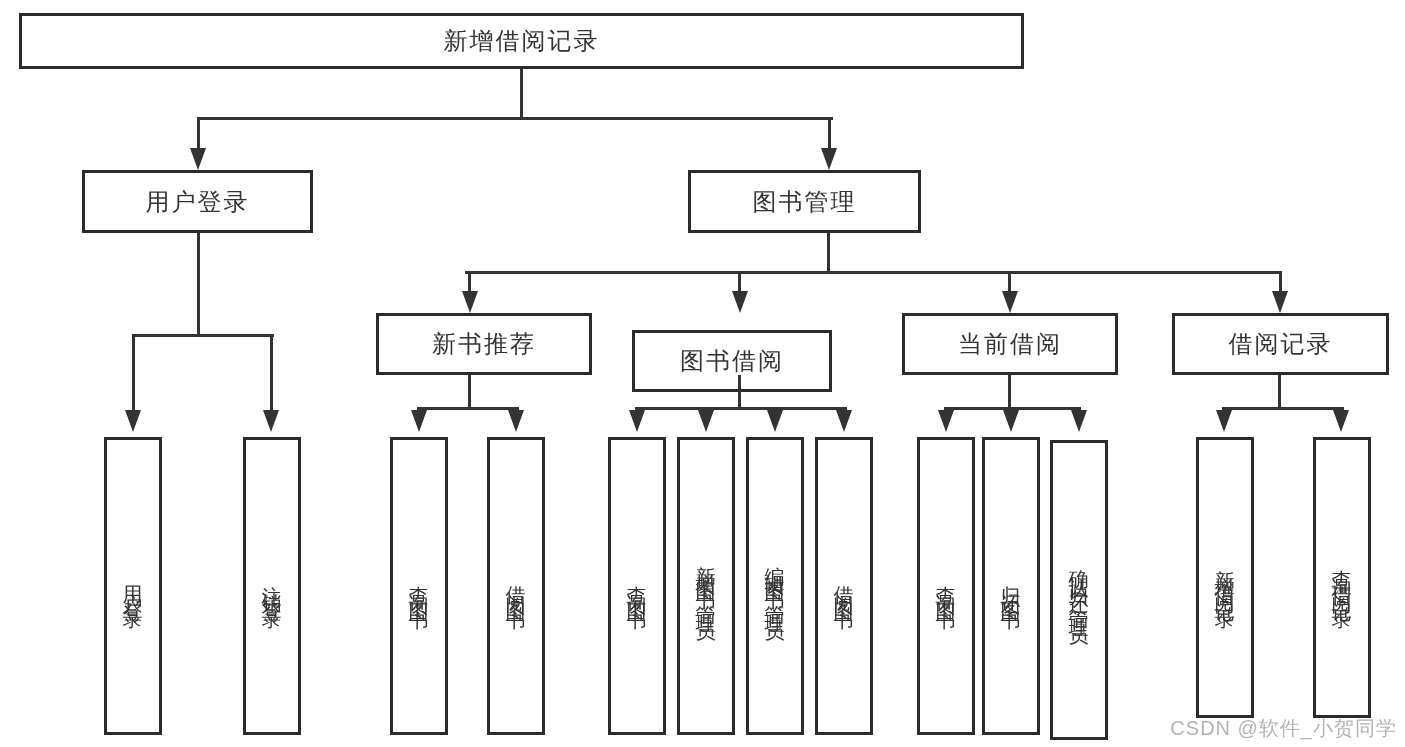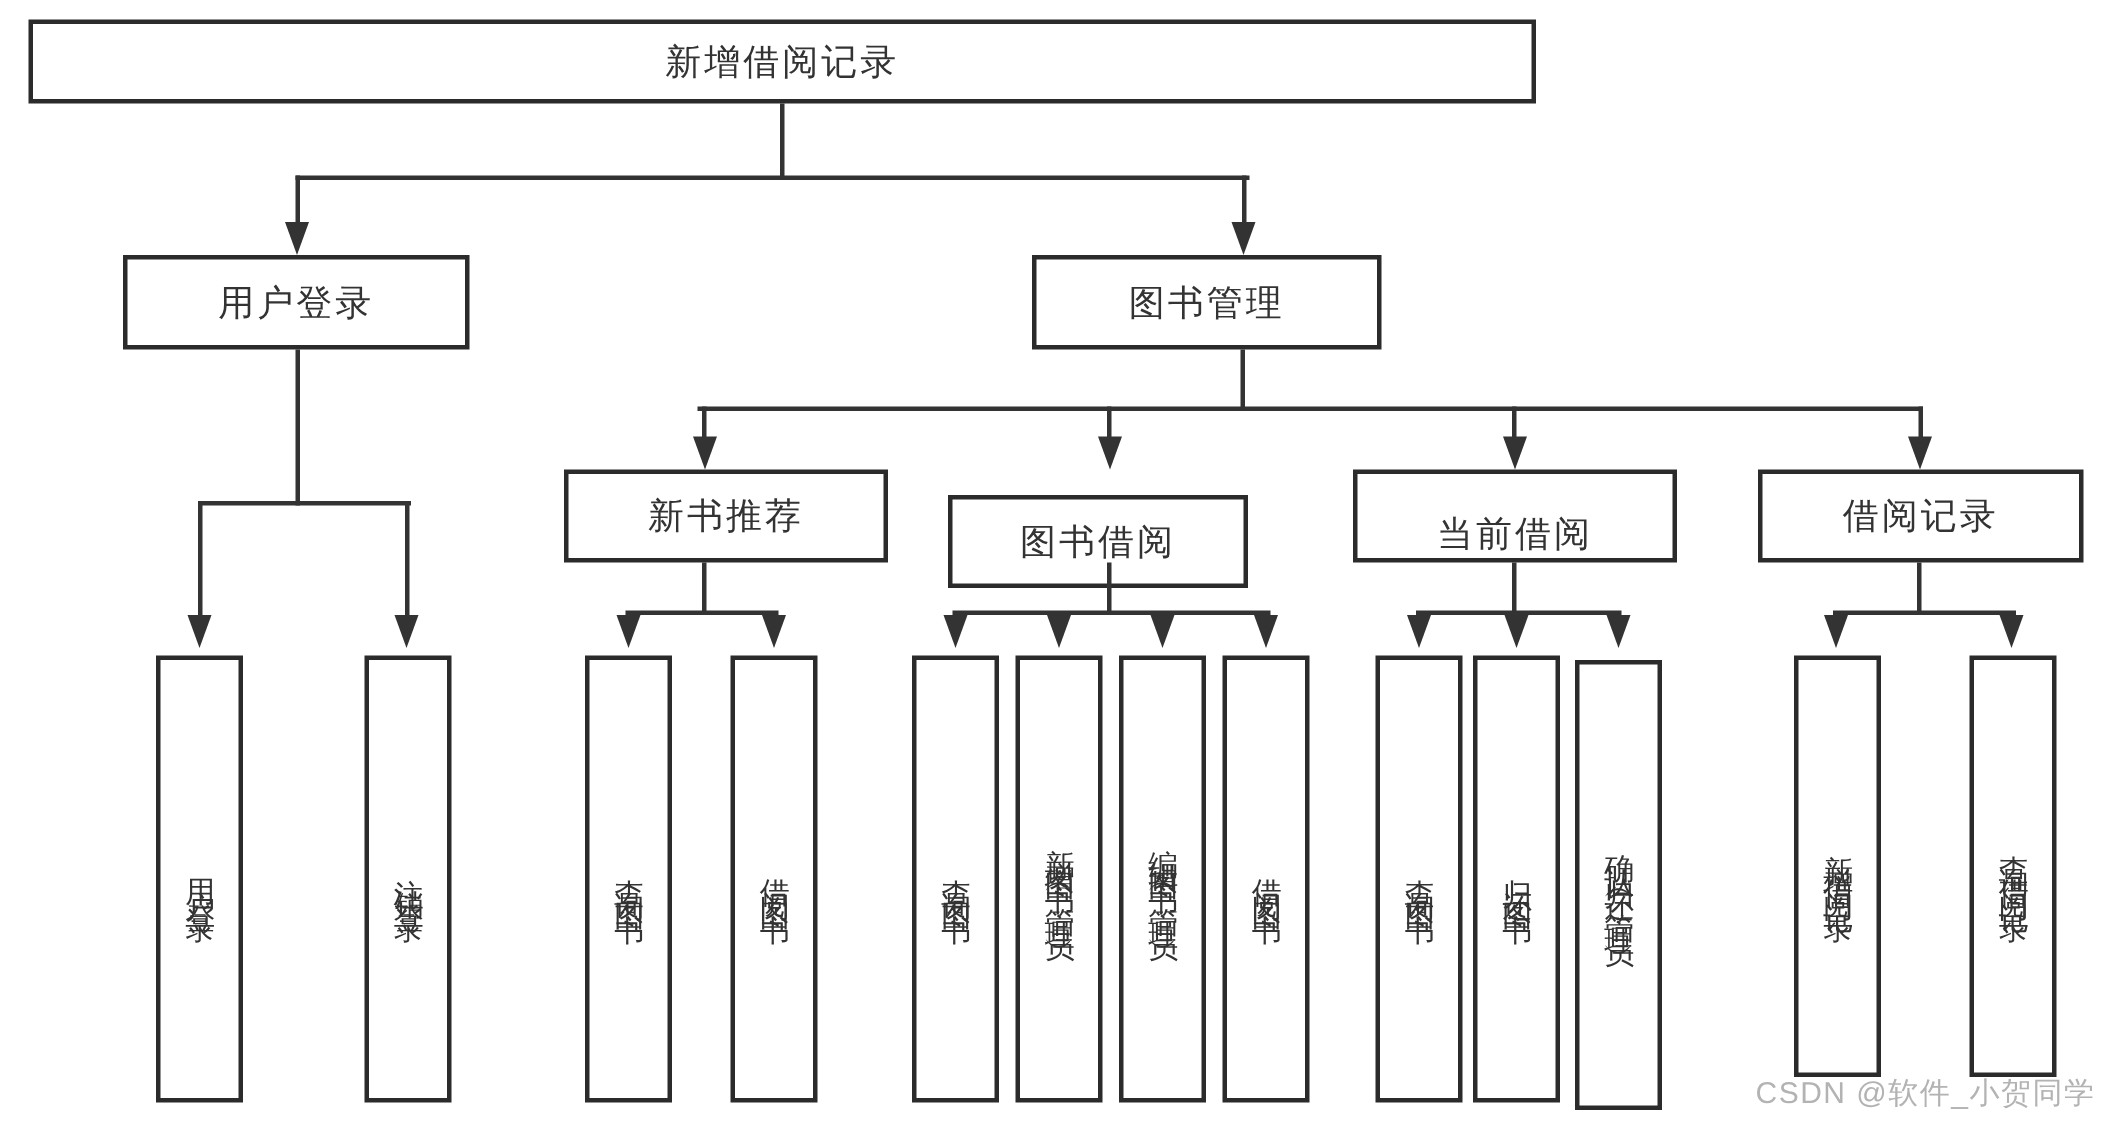--- a/index.html
+++ b/index.html
@@ -16,21 +16,21 @@
         font-size:24px;letter-spacing:2px;white-space:nowrap;}
   .leaf{font-size:20px;letter-spacing:0;}
   .leaf .vtxt{writing-mode:vertical-rl;text-orientation:mixed;letter-spacing:8px;line-height:1;}
 
   
   .n-root{left:19px;top:13px;width:1005px;height:56px;}
   .n-user{left:82px;top:170px;width:231px;height:63px;}
   .n-mgmt{left:688px;top:170px;width:233px;height:63px;}
   .n-rec{left:362px;top:313px;width:216px;height:62px;margin-left:14px;}
   .n-bb{left:632px;top:330px;width:200px;height:62px;text-align:right;}
-  .n-cb{left:902px;top:313px;width:216px;height:62px;align-items:flex-end;}
+  .n-cb{left:902px;top:313px;width:216px;height:62px;}
   .n-br{left:1172px;top:313px;width:217px;height:62px;}
 
   .lf{width:58px;top:437px;height:298px;}
   .lf-a1{left:104px;} .lf-a2{left:243px;}
   .lf-b1{left:390px;} .lf-b2{left:487px;}
   .lf-c1{left:608px;} .lf-c2{left:677px;} .lf-c3{left:746px;} .lf-c4{left:815px;}
   .lf-d1{left:917px;} .lf-d2{left:982px;} .lf-d3{left:1050px;top:440px;height:300px;}
   .lf-e1{left:1196px;height:281px;} .lf-e2{left:1313px;height:281px;}
 
   

